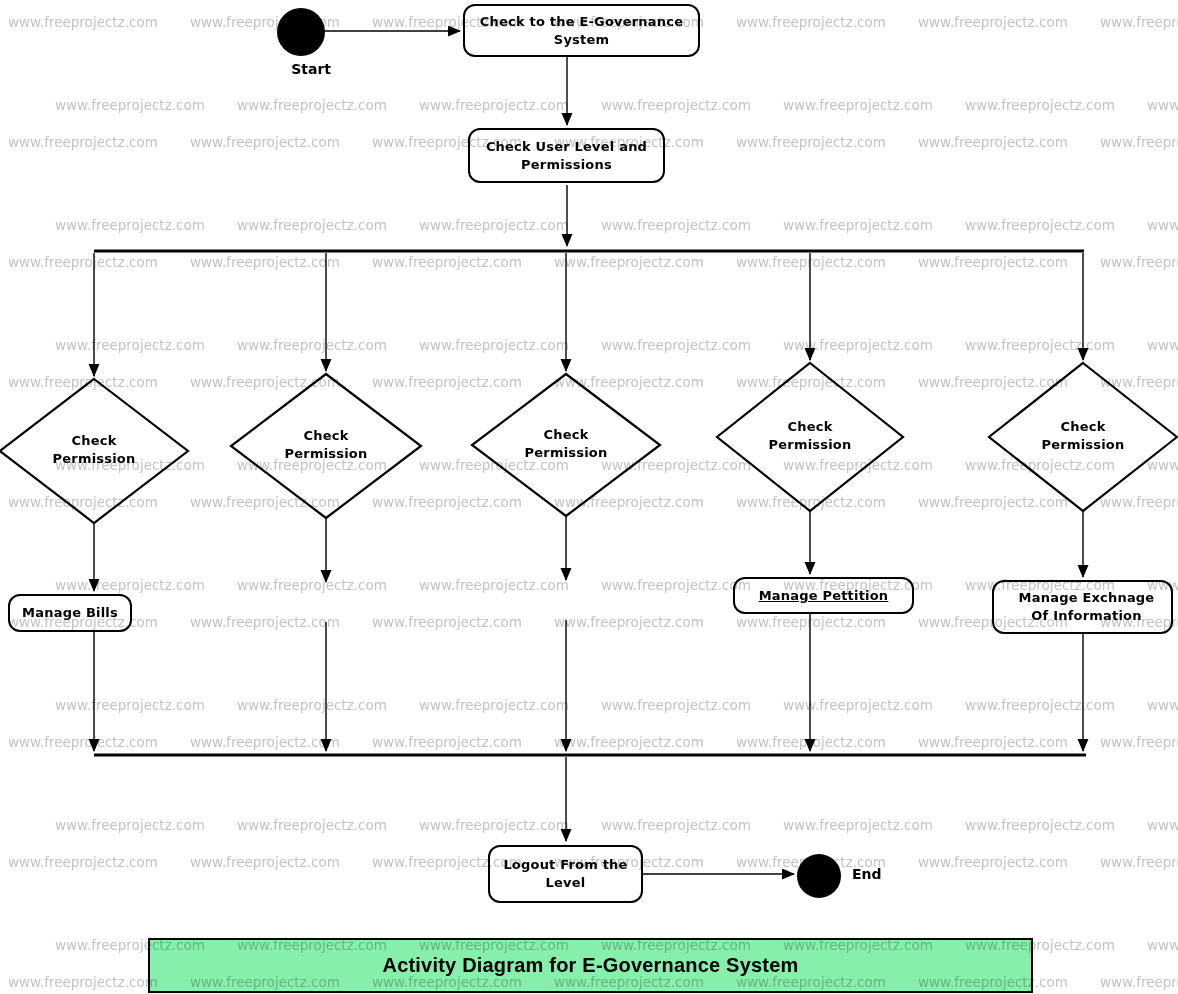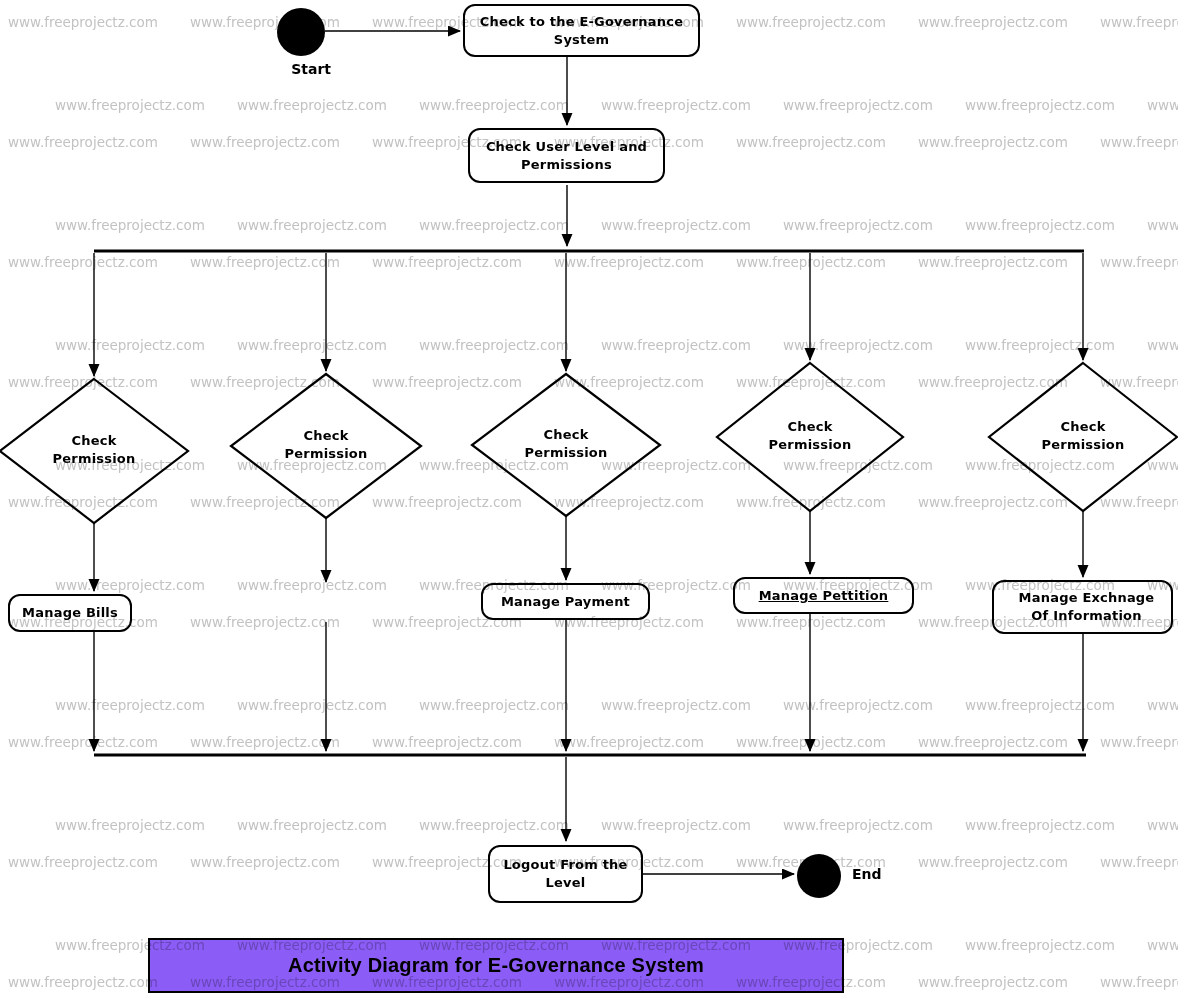--- a/index.html
+++ b/index.html
@@ -21,22 +21,22 @@
   .action-text { display:inline-block; }
   .action-text.narrow { max-width:140px;margin-left:8px; }
   .diamond-label {
     position:absolute; width:120px; text-align:center;
     font-weight:bold; font-size:13px; line-height:18px; letter-spacing:0.2px;
   }
   .terminal { position:absolute; background:#000; border-radius:50%; }
   .terminal-label { position:absolute; font-weight:bold; font-size:14px; }
   .start-label { width:60px; text-align:right; }
   .title-box {
-    position:absolute; left:148px; top:938px; width:696px; height:55px;
-    box-sizing:border-box; border:2px solid #000; background:#8b5cf6;
+    position:absolute; left:148px; top:938px; width:885px; height:55px;
+    box-sizing:border-box; border:2px solid #000; background:#86efac;
     display:flex; align-items:center; justify-content:center;
   }
   .title-text {
     font-family:"Liberation Sans", sans-serif; font-weight:bold; font-size:20px;
     letter-spacing:0.2px;
   }
   #watermarks {
     position:absolute; left:0; top:0; right:0; bottom:0;
     mix-blend-mode:multiply; pointer-events:none; overflow:hidden;
   }
@@ -102,23 +102,20 @@
   <div class="terminal-label" style="left:852px; top:866px;">End</div>
 
   <div class="action-box" style="left:463px; top:4px; width:237px; height:53px;">
     <span class="action-text">Check to the E-Governance System</span>
   </div>
   <div class="action-box" style="left:468px; top:128px; width:197px; height:55px;">
     <span class="action-text">Check User Level and Permissions</span>
   </div>
   <div class="action-box" style="left:8px; top:594px; width:124px; height:38px;">
     <span class="action-text">Manage Bills</span>
-  </div>
-  <div class="action-box" style="left:481px; top:583px; width:169px; height:37px;">
-    <span class="action-text">Manage Payment</span>
   </div>
   <div class="action-box" style="left:733px; top:577px; width:181px; height:37px;text-decoration:underline;">
     <span class="action-text">Manage Pettition</span>
   </div>
   <div class="action-box" style="left:992px; top:580px; width:181px; height:54px;">
     <span class="action-text narrow">Manage Exchnage Of Information</span>
   </div>
   <div class="action-box" style="left:488px; top:845px; width:155px; height:58px;">
     <span class="action-text">Logout From the Level</span>
   </div>

